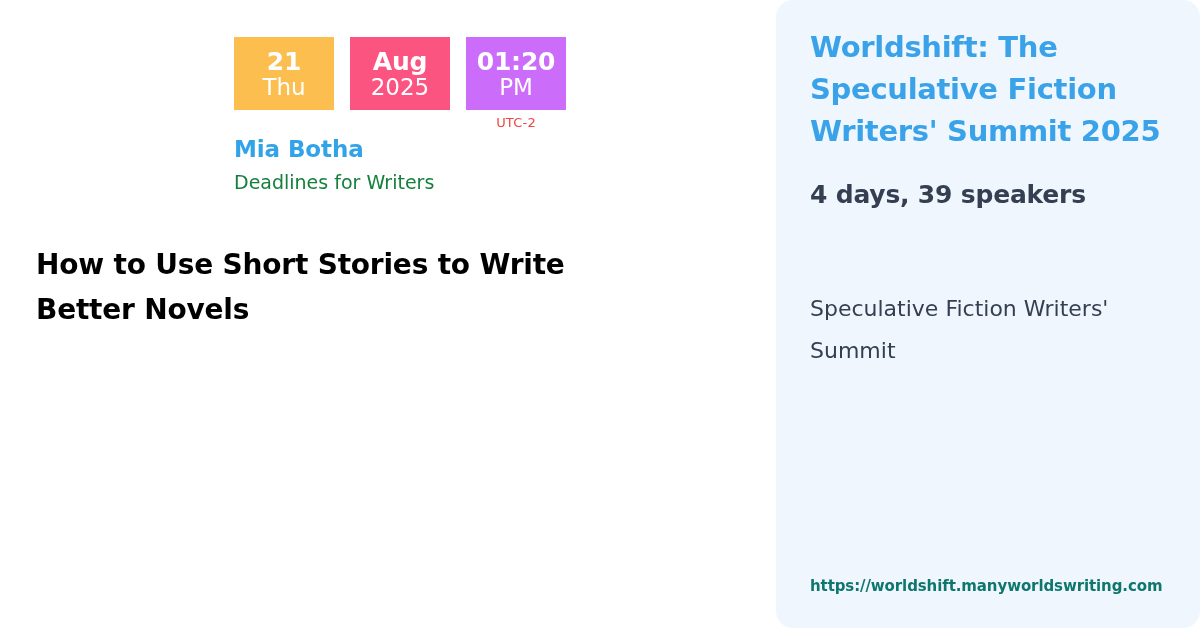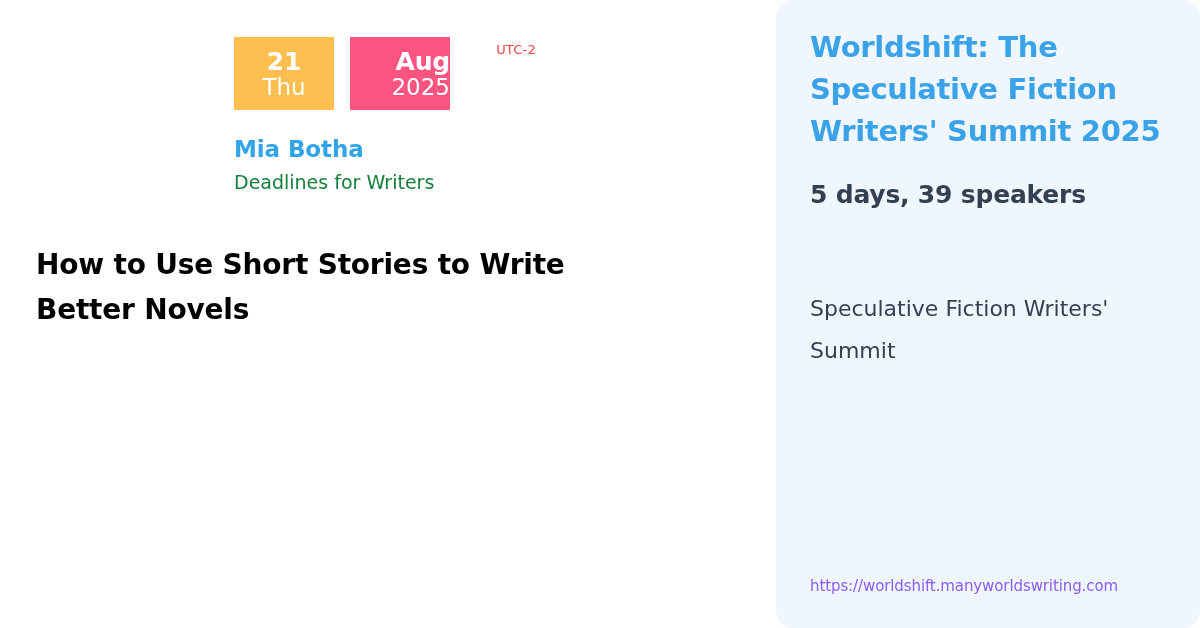--- a/index.html
+++ b/index.html
@@ -66,21 +66,21 @@
     letter-spacing: -0.2px;
     margin-bottom: 2px;
   }
 
   .badge .small {
     font-size: 23px;
     font-weight: normal;
   }
 
   .badge-day   { background: #fbbe4f; }
-  .badge-month { background: #fc5480; align-items: flex-end; }
+  .badge-month { background: #fc5480; }
   .badge-time  { background: #cb6dfa; }
 
   .tz-label {
     margin-top: 5px;
     font-size: 13px;
     color: #ef4444;
     text-align: center;
     letter-spacing: 0.2px;
   }
 
@@ -166,22 +166,22 @@
     color: #343f52;
     line-height: 1.9;
   }
 
   .event-url {
     position: absolute;
     left: 34px;
     top: 576px;
     width: 380px;
     font-size: 15px;
-    font-weight: normal;
-    color: #8b5cf6;
+    font-weight: bold;
+    color: #0f766e;
     line-height: 1.4;
     letter-spacing: -0.1px;
   }
 </style>
 </head>
 <body>
 
 <div class="page">
 
   <div class="left-panel">
@@ -196,34 +196,38 @@
       </div>
 
       <div class="badge-col">
         <div class="badge badge-month">
           <span class="big">Aug</span>
           <span class="small">2025</span>
         </div>
       </div>
 
       <div class="badge-col">
+        <div class="badge badge-time">
+          <span class="big">01:20</span>
+          <span class="small">PM</span>
+        </div>
         <div class="tz-label">UTC-2</div>
       </div>
 
     </div>
 
     <div class="speaker-block">
       <div class="speaker-name">Mia Botha</div>
       <div class="speaker-org">Deadlines for Writers</div>
     </div>
 
     <div class="talk-title">How to Use Short Stories to Write Better Novels</div>
 
   </div>
 
   <div class="right-panel">
     <div class="event-title">Worldshift: The Speculative Fiction Writers' Summit 2025</div>
-    <div class="event-meta">5 days, 39 speakers</div>
+    <div class="event-meta">4 days, 39 speakers</div>
     <div class="event-series">Speculative Fiction Writers' Summit</div>
     <div class="event-url">https://worldshift.manyworldswriting.com</div>
   </div>
 
 </div>
 
 </body></html>

